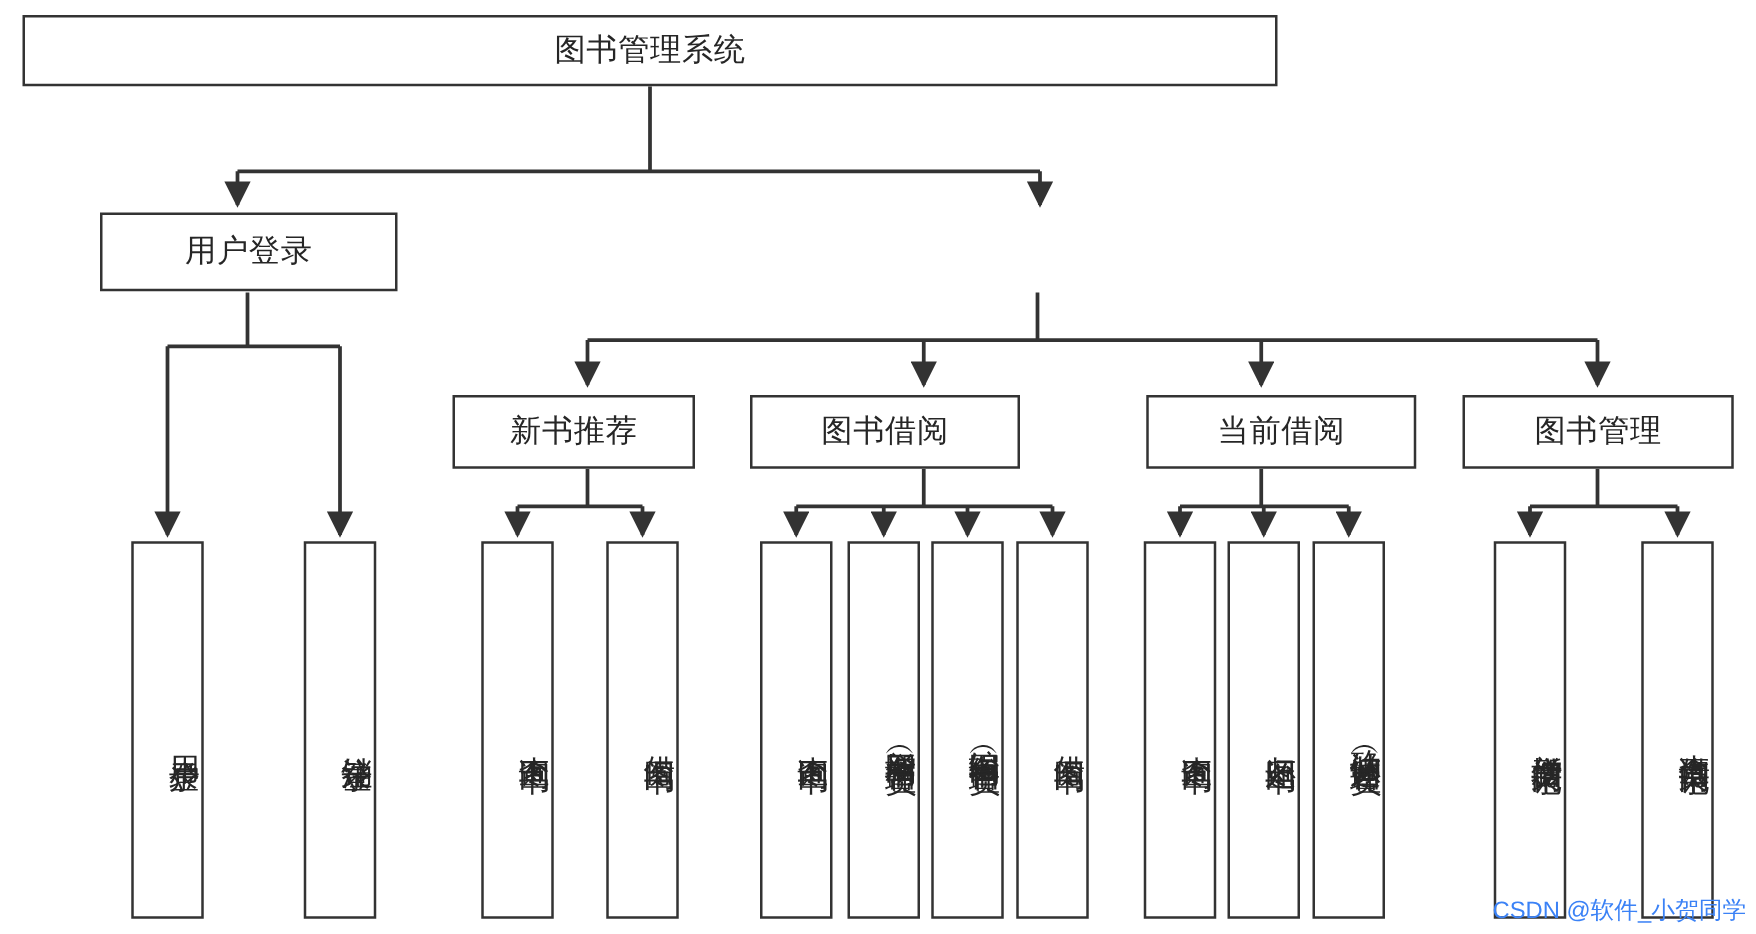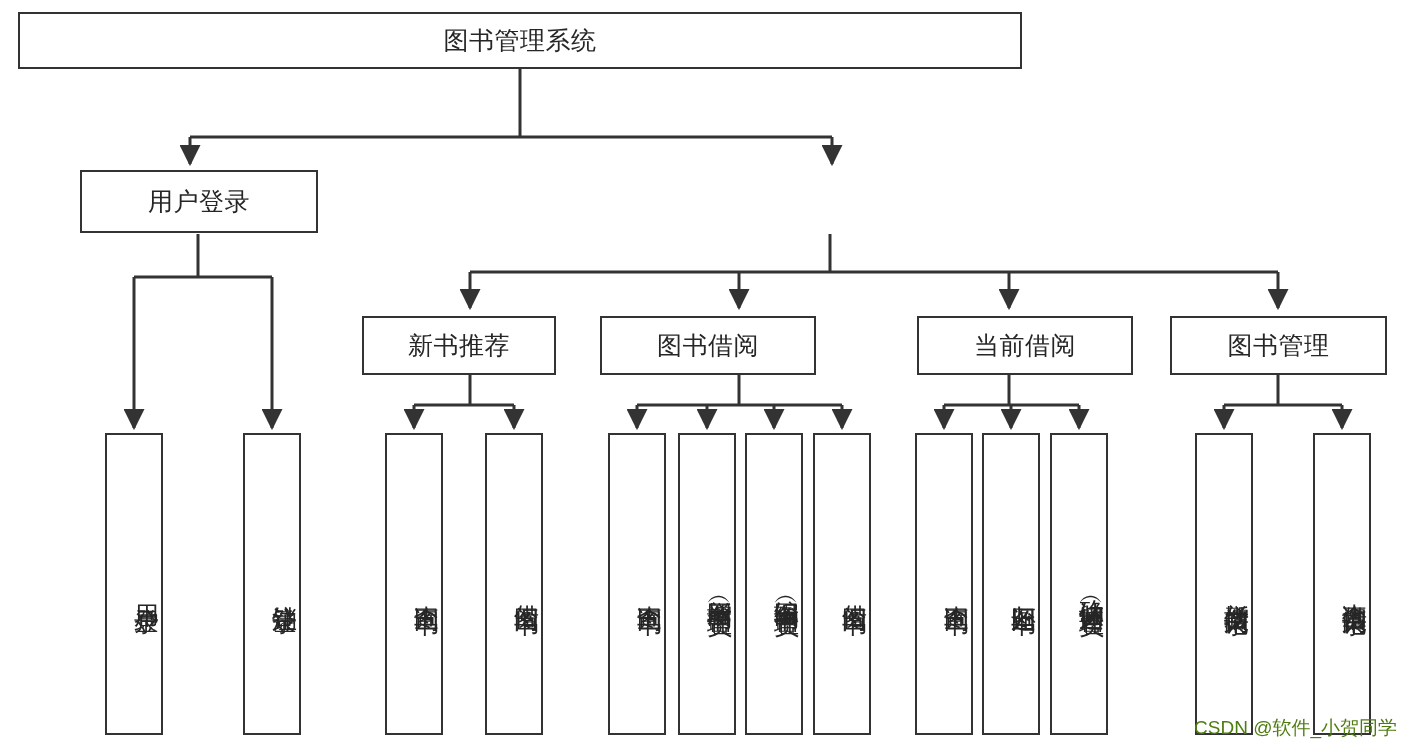--- a/index.html
+++ b/index.html
@@ -55,21 +55,21 @@
   .node.vert .label {
     writing-mode: vertical-rl;
     text-orientation: upright;
     letter-spacing: 2px;
   }
   #watermark {
     position: absolute;
     right: 8px;
     bottom: 6px;
     font-size: 19px;
-    color: #4d7c0f;
+    color: #3b82f6;
     white-space: nowrap;
     font-family: "Liberation Sans", "DejaVu Sans", sans-serif;
   }
 </style>
 </head>
 <body>
 
 <div id="canvas">
 
   <svg class="edges" viewBox="0 0 1405 747" xmlns="http://www.w3.org/2000/svg">

